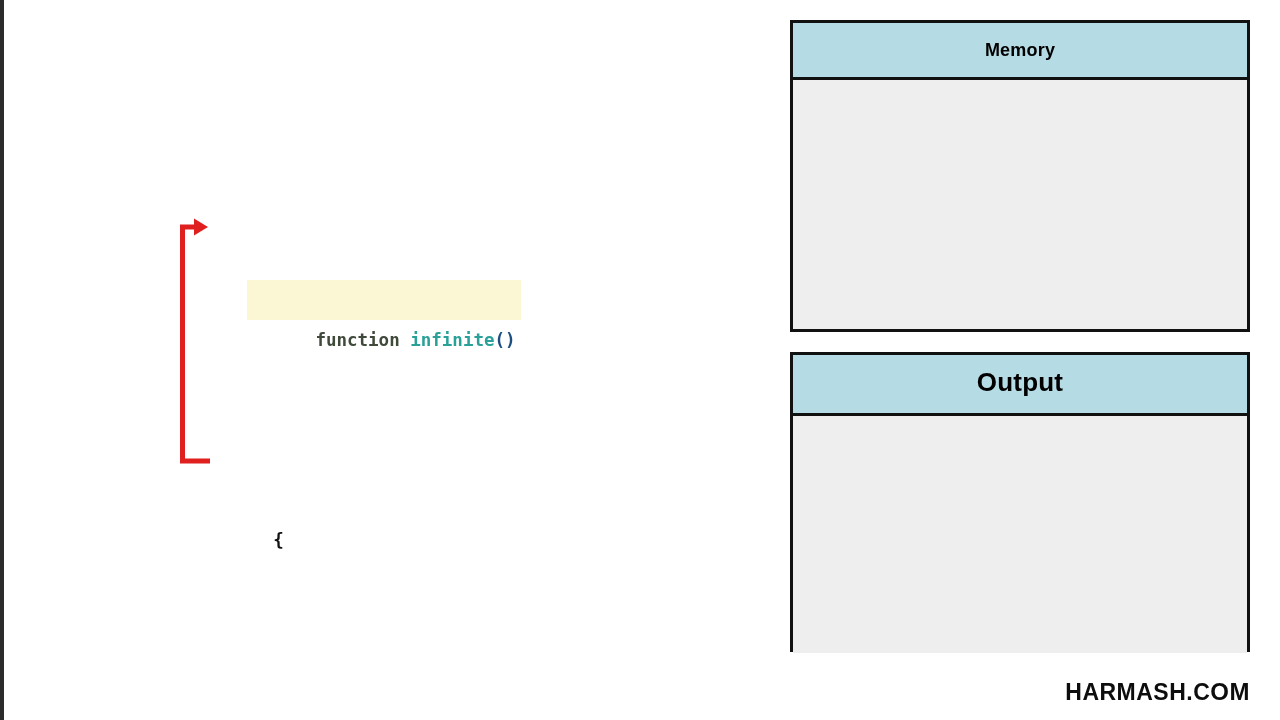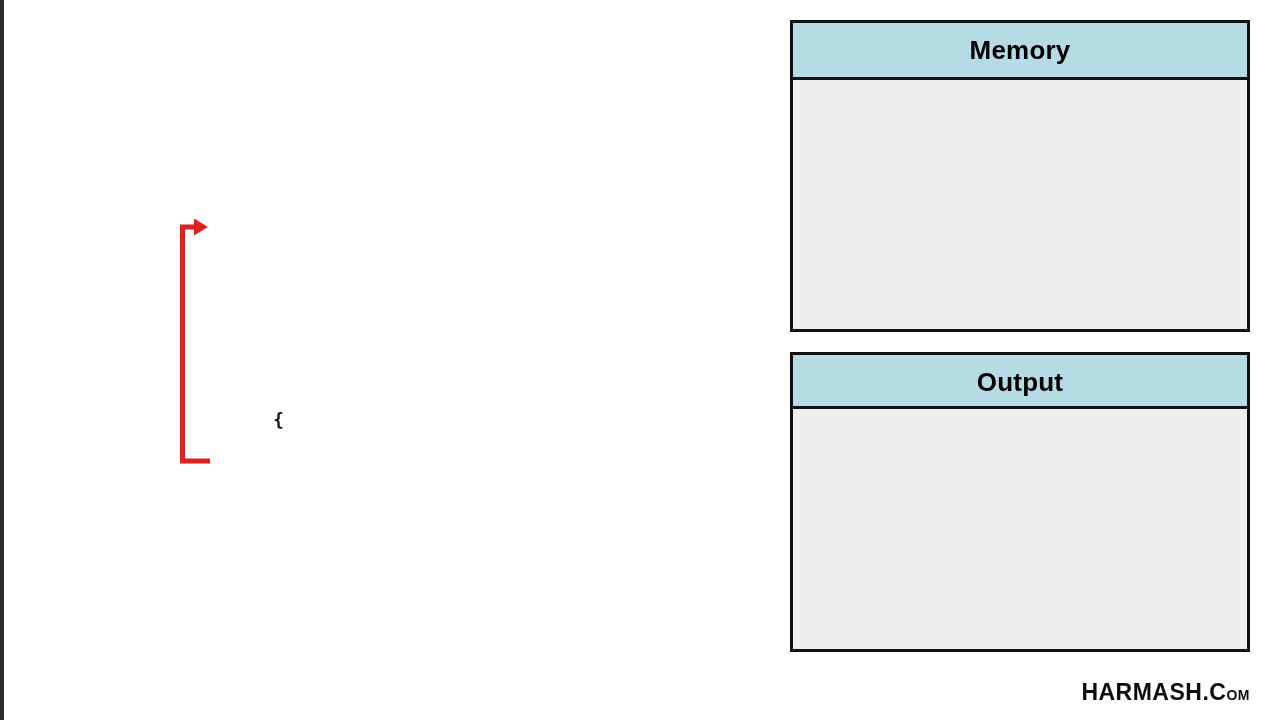--- a/index.html
+++ b/index.html
@@ -103,63 +103,66 @@
 
   #memory-panel {
     left: 790px;
     top: 20px;
     width: 460px;
     height: 312px;
   }
   #memory-panel .panel-header {
     height: 57px;
     line-height: 54px;
-    font-size: 26px;
+    font-size: 18px;
   }
   #memory-panel .panel-body { height: 249px; }
 
   #output-panel {
     left: 790px;
     top: 352px;
     width: 460px;
     height: 300px;
   }
   #output-panel .panel-header {
-    height: 54px;
+    height: 61px;
     line-height: 54px;
     font-size: 26px;
   }
   #output-panel .panel-body { height: 237px; }
 
   
   .watermark {
     position: absolute;
     right: 30px;
     bottom: 14px;
     font-family: "Liberation Sans", sans-serif;
     font-size: 23px;
     font-weight: bold;
     color: #0d0d0d;
     letter-spacing: 0.5px;
     font-variant: small-caps;
     text-transform: uppercase;
   }
   .watermark .wm-small {
-    font-size: 14px;
+    font-size: 24px;
   }
 </style>
 </head>
 <body>
 
 <div class="edge-strip"></div>
 
 <div class="code-panel">
 
   <div class="code-block">
 
+    <div class="code-line highlighted">
+      <span class="tok-keyword">function</span><span> </span><span class="tok-fname">infinite</span><span class="tok-punct">()</span>
+    </div>
 
     <div class="code-line">
       <span class="tok-brace">{</span>
     </div>
 
 
     
 
     
     

